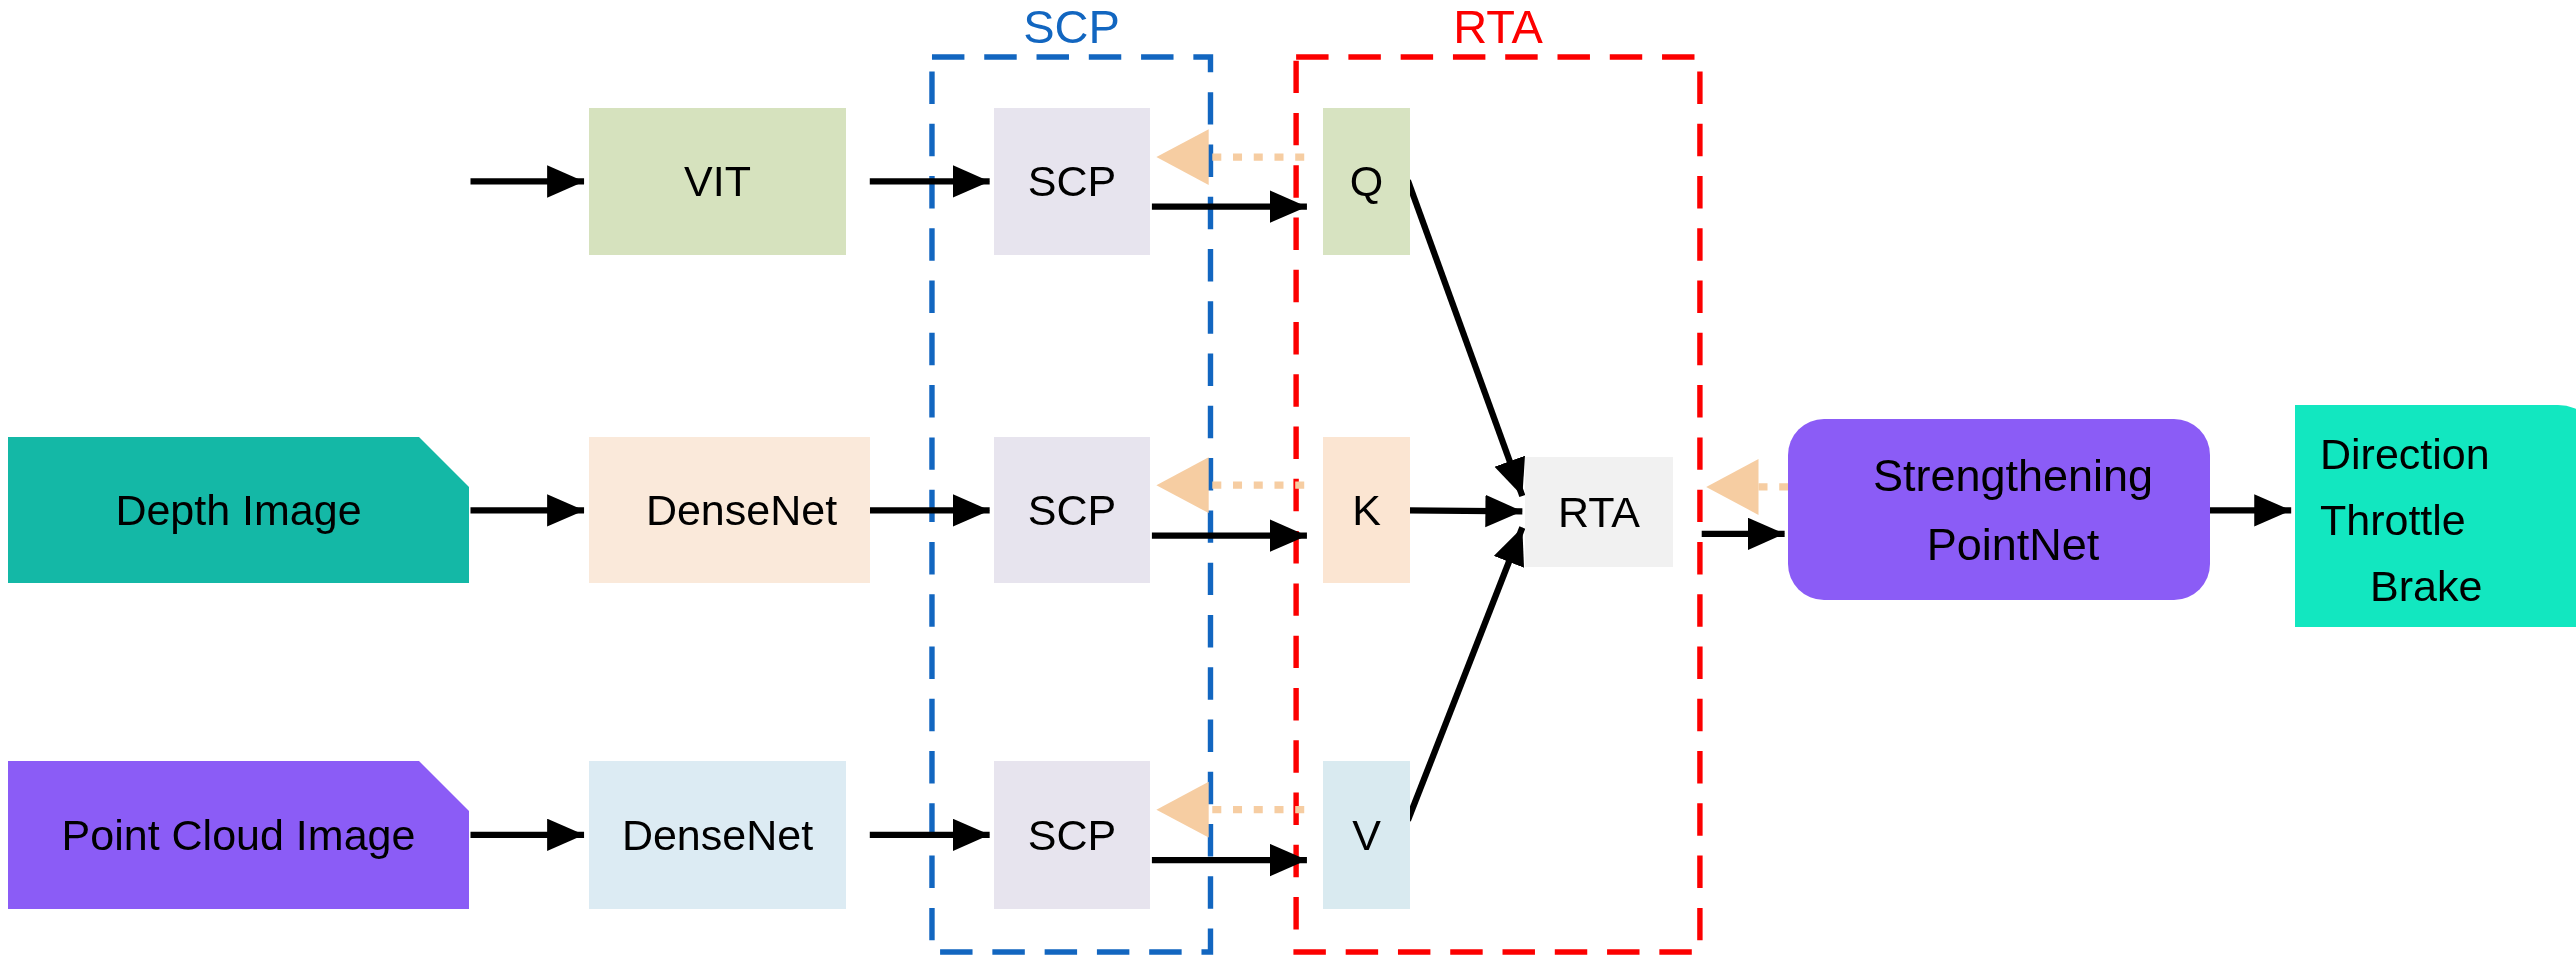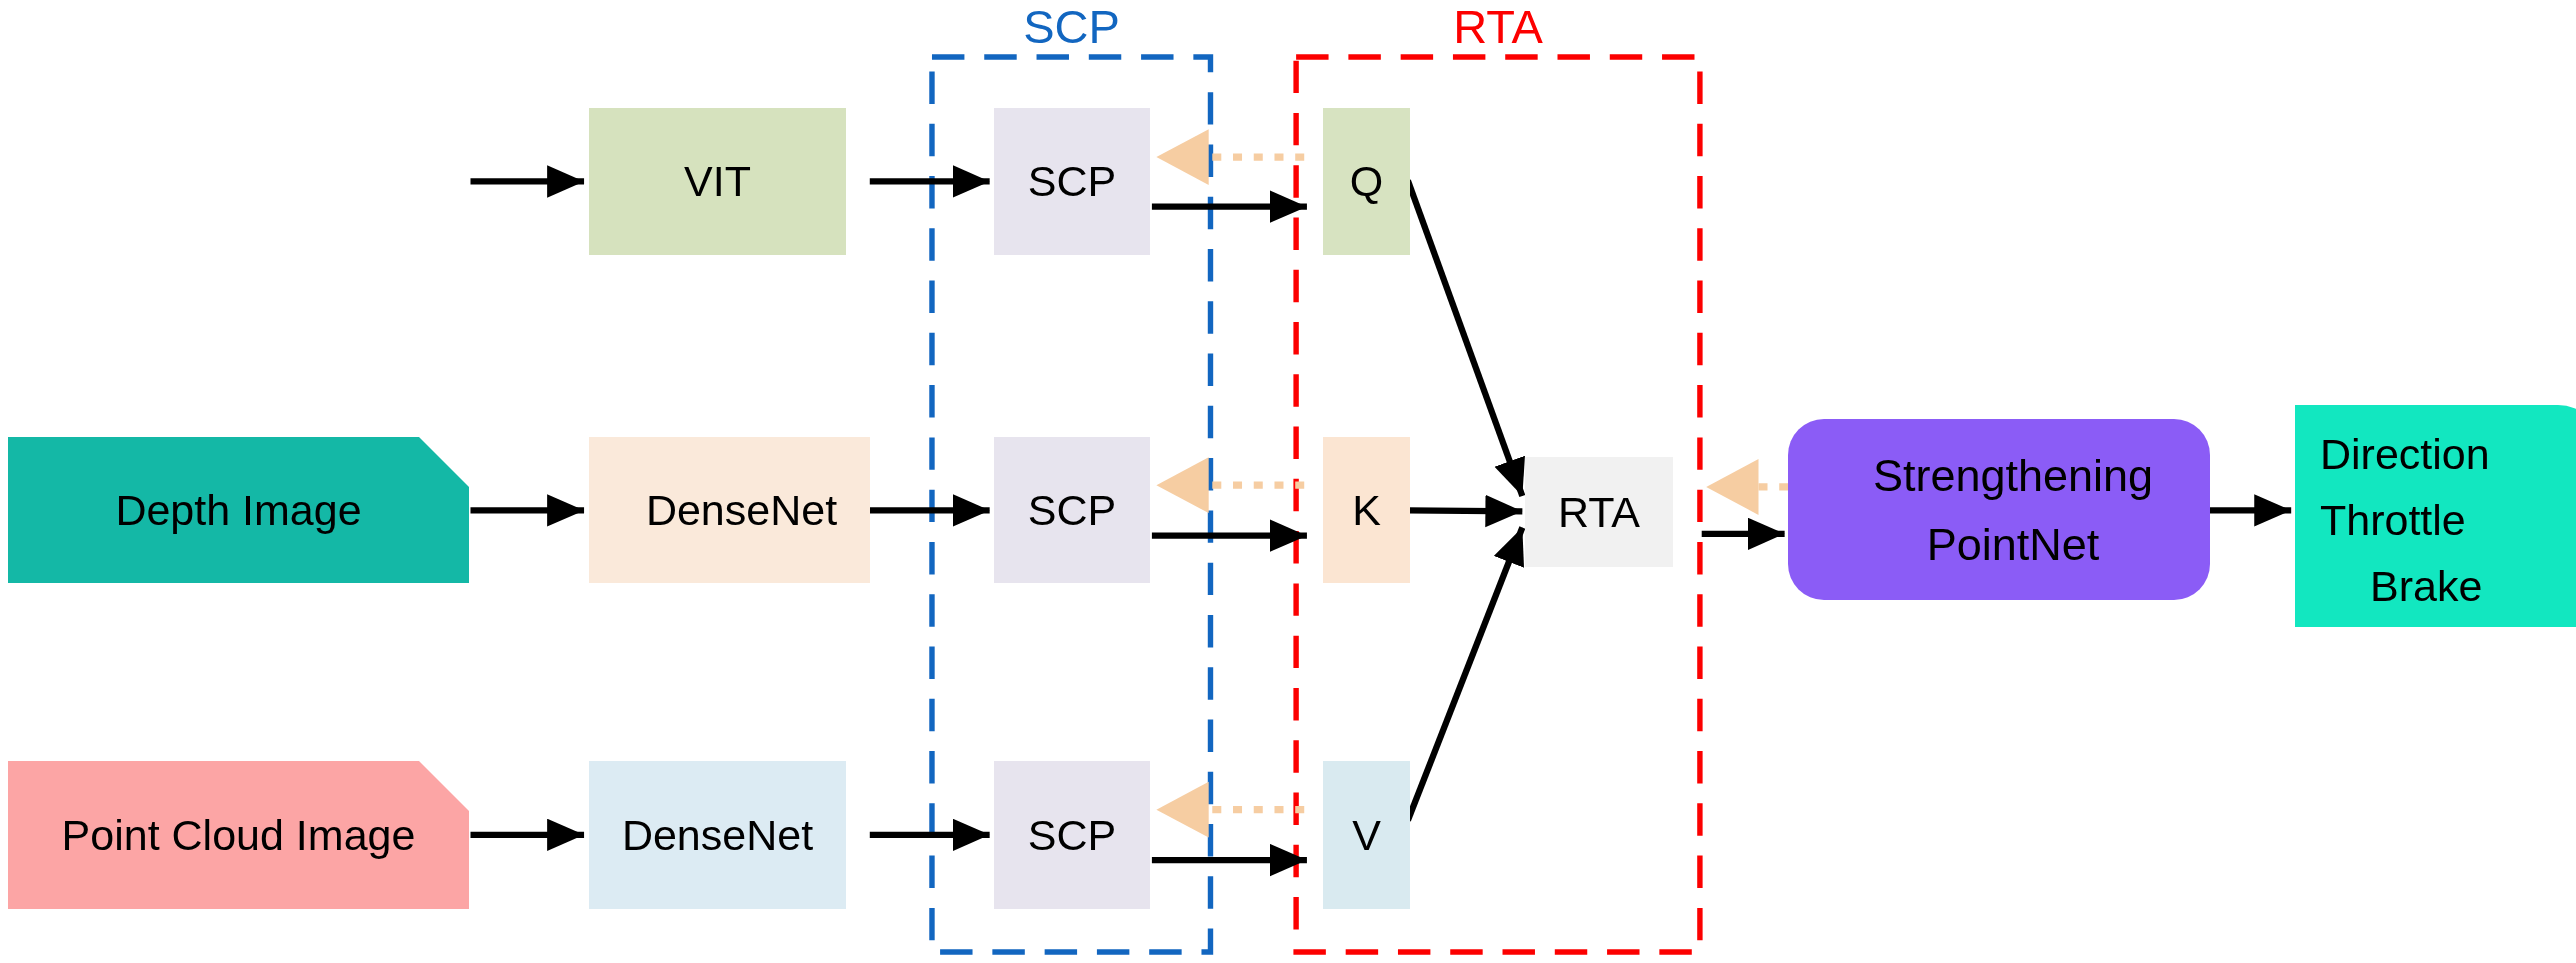--- a/index.html
+++ b/index.html
@@ -88,21 +88,21 @@
       <polygon points="1893,540 1951,509 1951,571"></polygon>
     </g>
   </svg>
 
   <div class="group-label scp-group-label" style="color: rgb(18, 102, 192);">SCP</div>
   <div class="group-label rta-group-label" style="color: rgb(252, 0, 0);">RTA</div>
 
   <div class="box input r2" style="background: #14b8a6;">
     <span>Depth Image</span>
   </div>
-  <div class="box input r3" style="background: #fca5a5;">
+  <div class="box input r3" style="background: #8b5cf6;">
     <span>Point Cloud Image</span>
   </div>
 
   <div class="box encoder r1" style="background: rgb(214, 226, 190);">
     <span>VIT</span>
   </div>
   <div class="box encoder r2" style="background: rgb(250, 233, 218); padding-left: 24px;">
     <span>DenseNet</span>
   </div>
   <div class="box encoder r3" style="background: rgb(220, 235, 243);">

